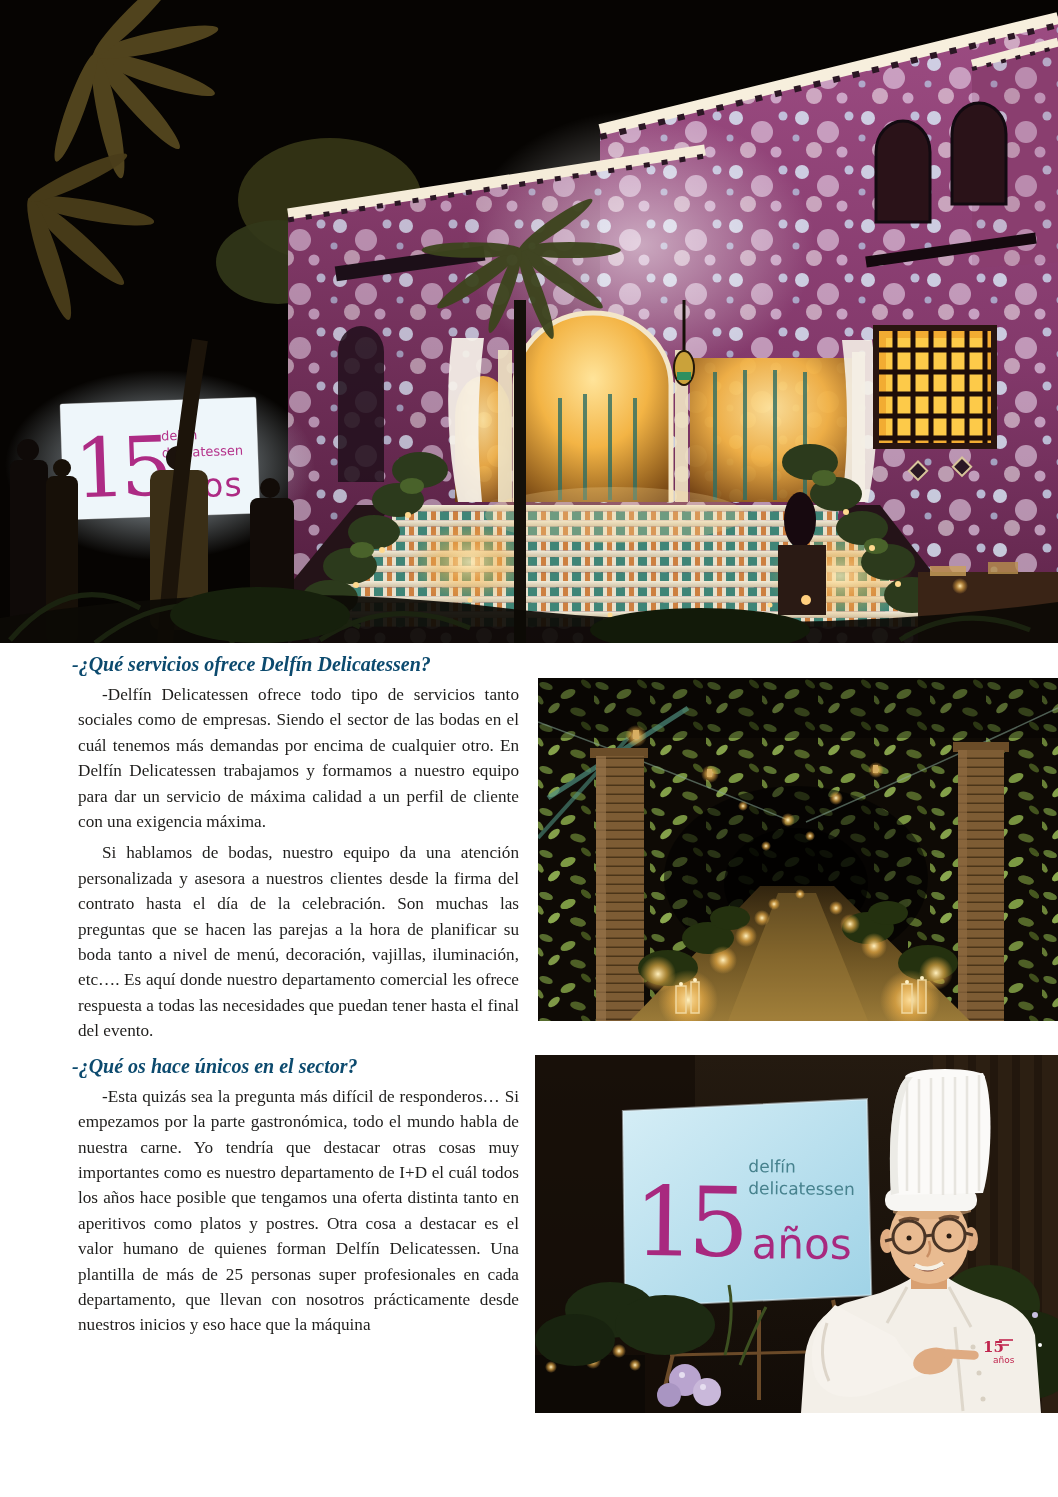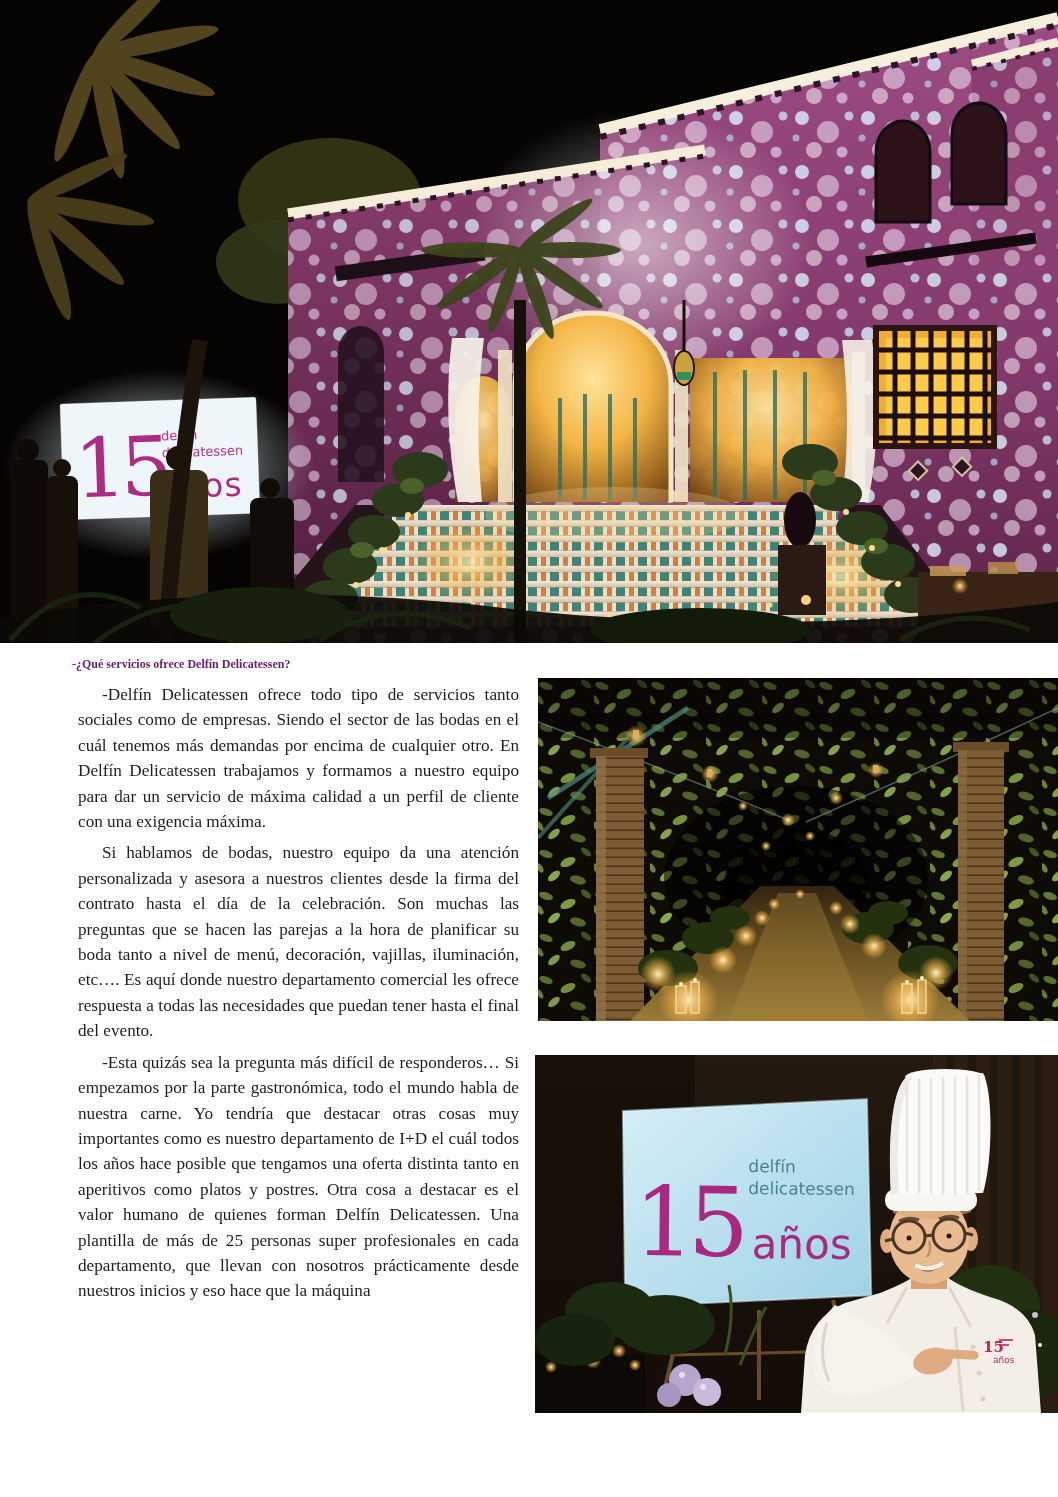--- a/index.html
+++ b/index.html
@@ -2,21 +2,21 @@
 <html lang="es"><head>
 <meta charset="utf-8">
 <style>
   html,body{margin:0;padding:0;background:#ffffff;}
   .page{position:relative;width:1058px;height:1497px;background:#ffffff;overflow:hidden;
         font-family:"Liberation Serif", serif;}
   .hero{position:absolute;left:0;top:0;width:1058px;height:643px;}
   .hero svg,.fig svg{display:block;width:100%;height:100%;}
   .text-col{position:absolute;left:72px;top:652px;width:453px;color:#1f1e1c;
             font-size:17.2px;line-height:25.4px;text-align:justify;hyphens:auto;}
-  .text-col h3{font-size:12px;line-height:24px;margin:0 0 4px 0;font-weight:bold;color:#701a75;}
+  .text-col h3{font-size:20px;line-height:24px;margin:0 0 4px 0;font-weight:bold;color:#0c4a6e;font-style:italic;}
   .text-col h3.q2{margin-top:10px;}
   .text-col p{margin:6px;text-indent:24px;}
   .fig{position:absolute;overflow:hidden;}
   .fig-garden{left:538px;top:678px;width:520px;height:343px;}
   .fig-chef{left:535px;top:1055px;width:523px;height:358px;}
 </style>
 </head>
 <body>
 
 <div class="page">
@@ -270,20 +270,21 @@
         <ellipse cx="260" cy="615" rx="90" ry="28" fill="#16200c"></ellipse>
         <ellipse cx="700" cy="630" rx="110" ry="22" fill="#121a09"></ellipse>
       </g>
     </svg>
   </div>
 
   <div class="text-col">
     <h3>-¿Qué servicios ofrece Delfín Delicatessen?</h3>
     <p>-Delfín Delicatessen ofrece todo tipo de servicios tanto sociales como de empresas. Siendo el sector de las bodas en el cuál tenemos más demandas por encima de cualquier otro. En Delfín Delicatessen trabajamos y formamos a nuestro equipo para dar un servicio de máxima calidad a un perfil de cliente con una exigencia máxima.</p>
     <p>Si hablamos de bodas, nuestro equipo da una atención personalizada y asesora a nuestros clientes desde la firma del contrato hasta el día de la celebración. Son muchas las preguntas que se hacen las parejas a la hora de planificar su boda tanto a nivel de menú, decoración, vajillas, iluminación, etc…. Es aquí donde nuestro departamento comercial les ofrece respuesta a todas las necesidades que puedan tener hasta el final del evento.</p>
+    <h3 class="q2">-¿Qué os hace únicos en el sector?</h3>
     <p>-Esta quizás sea la pregunta más difícil de responderos… Si empezamos por la parte gastronómica, todo el mundo habla de nuestra carne. Yo tendría que destacar otras cosas muy importantes como es nuestro departamento de I+D el cuál todos los años hace posible que tengamos una oferta distinta tanto en aperitivos como platos y postres. Otra cosa a destacar es el valor humano de quienes forman Delfín Delicatessen. Una plantilla de más de 25 personas super profesionales en cada departamento, que llevan con nosotros prácticamente desde nuestros inicios y eso hace que la máquina</p>
   </div>
 
   <div class="fig fig-garden">
     <svg viewBox="0 0 520 343" preserveAspectRatio="none">
       <defs>
         <radialGradient id="gGlow">
           <stop offset="0" stop-color="#fff1c0" stop-opacity="1"></stop>
             <stop offset=".5" stop-color="#f7b64a" stop-opacity=".6"></stop>
             <stop offset="1" stop-color="#f7b64a" stop-opacity="0"></stop>

